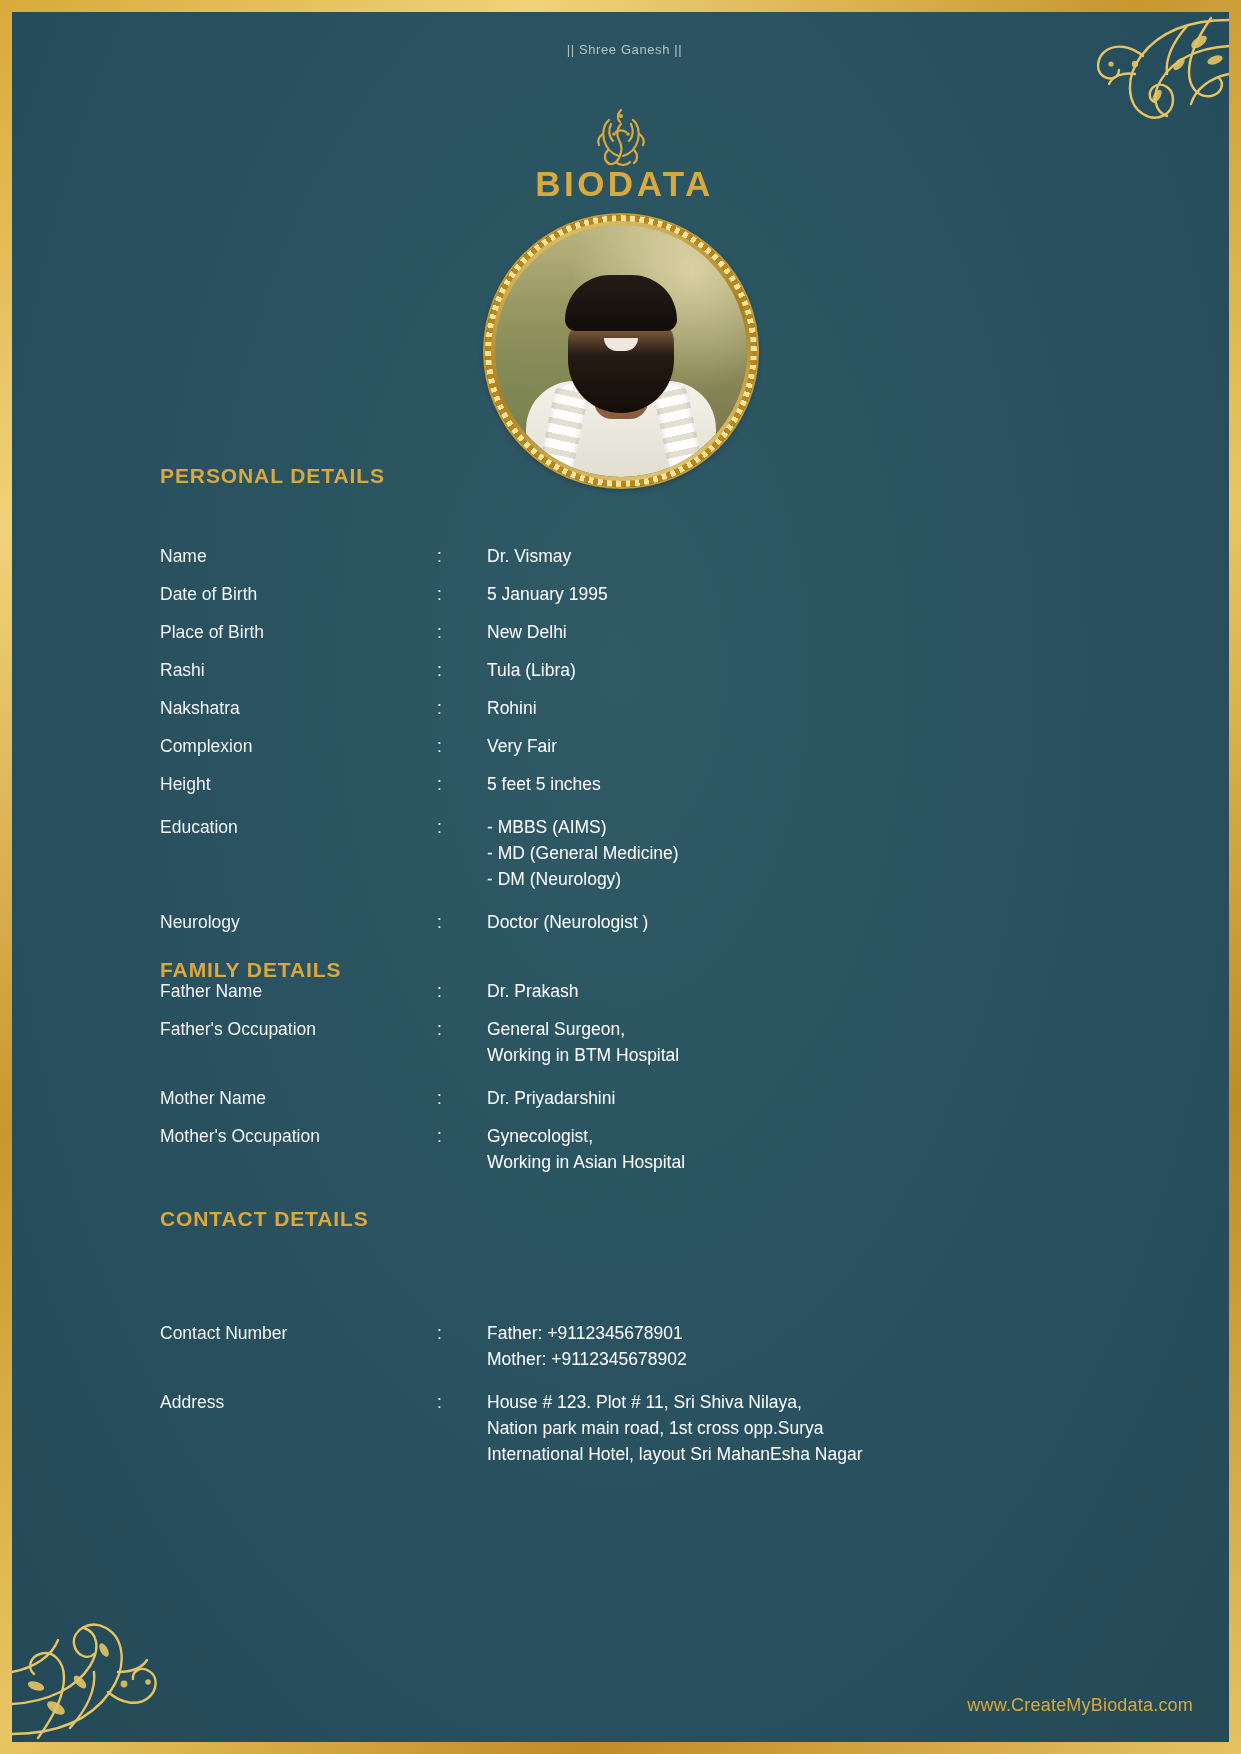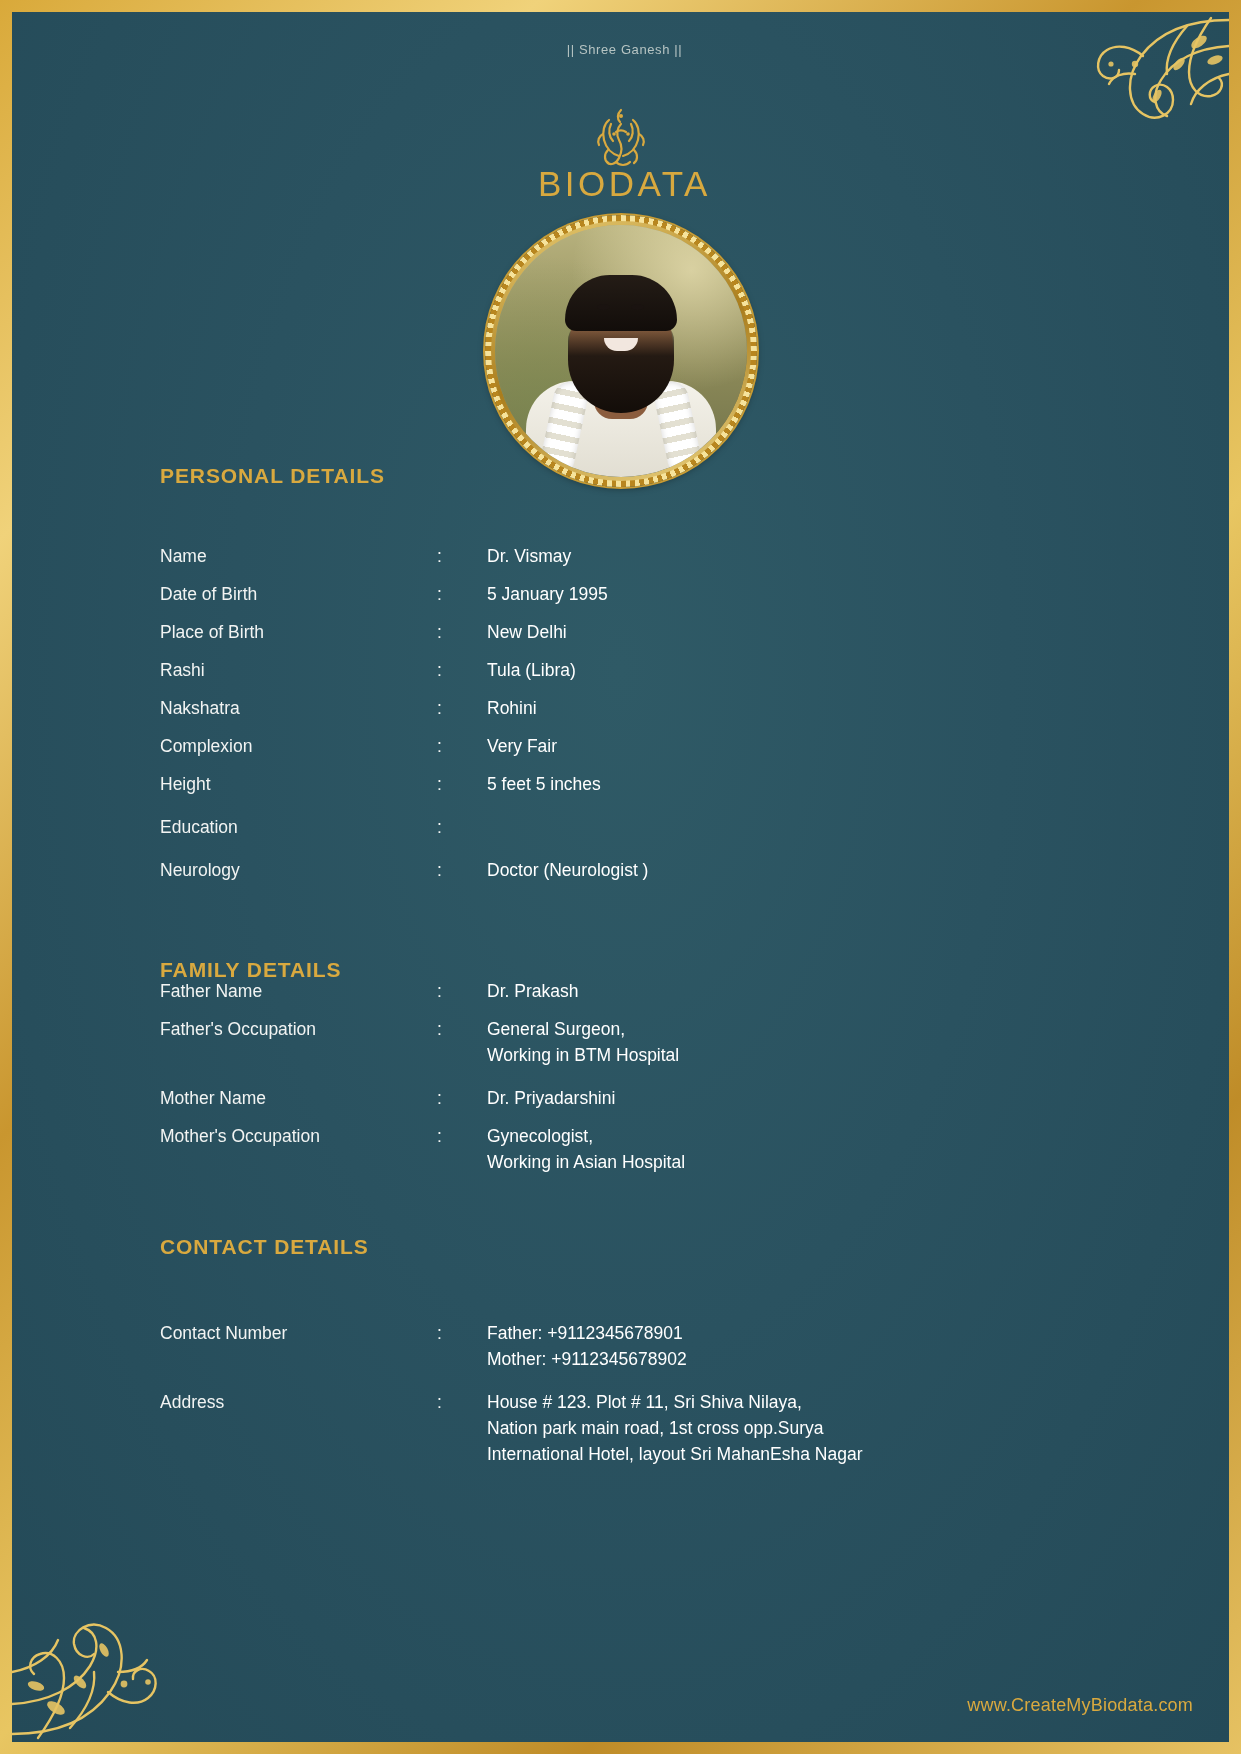--- a/index.html
+++ b/index.html
@@ -50,21 +50,21 @@
   .ganesha-icon { display: inline-block; line-height: 0; }
   .title {
     position: absolute;
     top: 152px;
     left: 0;
     right: 0;
     text-align: center;
     font-size: 35px;
     letter-spacing: 3.5px;
     color: #d8a93f;
-    font-weight: 400;
+    font-weight: 700;
     padding-left: 8px;
   }
 
   
   .photo-wrap {
     position: absolute;
     top: 203px;
     left: 50%;
     transform: translateX(-50%);
     width: 272px;
@@ -353,20 +353,23 @@
         <div class="value">Very Fair</div>
       </div>
       <div class="row tall">
         <div class="label">Height</div>
         <div class="colon">:</div>
         <div class="value">5 feet 5 inches</div>
       </div>
       <div class="row tall">
         <div class="label">Education</div>
         <div class="colon">:</div>
+        <div class="value">- MBBS (AIMS)
+- MD (General Medicine)
+- DM (Neurology)</div>
       </div>
       <div class="row">
         <div class="label">Neurology</div>
         <div class="colon">:</div>
         <div class="value">Doctor (Neurologist )</div>
       </div>
     </div>
 
     <div class="section-title" style="top:946px">FAMILY DETAILS</div>
     <div class="rows" style="top:940px">
@@ -387,21 +390,21 @@
         <div class="value">Dr. Priyadarshini</div>
       </div>
       <div class="row">
         <div class="label">Mother's Occupation</div>
         <div class="colon">:</div>
         <div class="value">Gynecologist,
 Working in Asian Hospital</div>
       </div>
     </div>
 
-    <div class="section-title" style="top:1223px">CONTACT DETAILS</div>
+    <div class="section-title" style="top:1195px">CONTACT DETAILS</div>
     <div class="rows" style="top:1282px">
       <div class="row tall">
         <div class="label">Contact Number</div>
         <div class="colon">:</div>
         <div class="value">Father: +9112345678901
 Mother: +9112345678902</div>
       </div>
       <div class="row tall">
         <div class="label">Address</div>
         <div class="colon">:</div>

